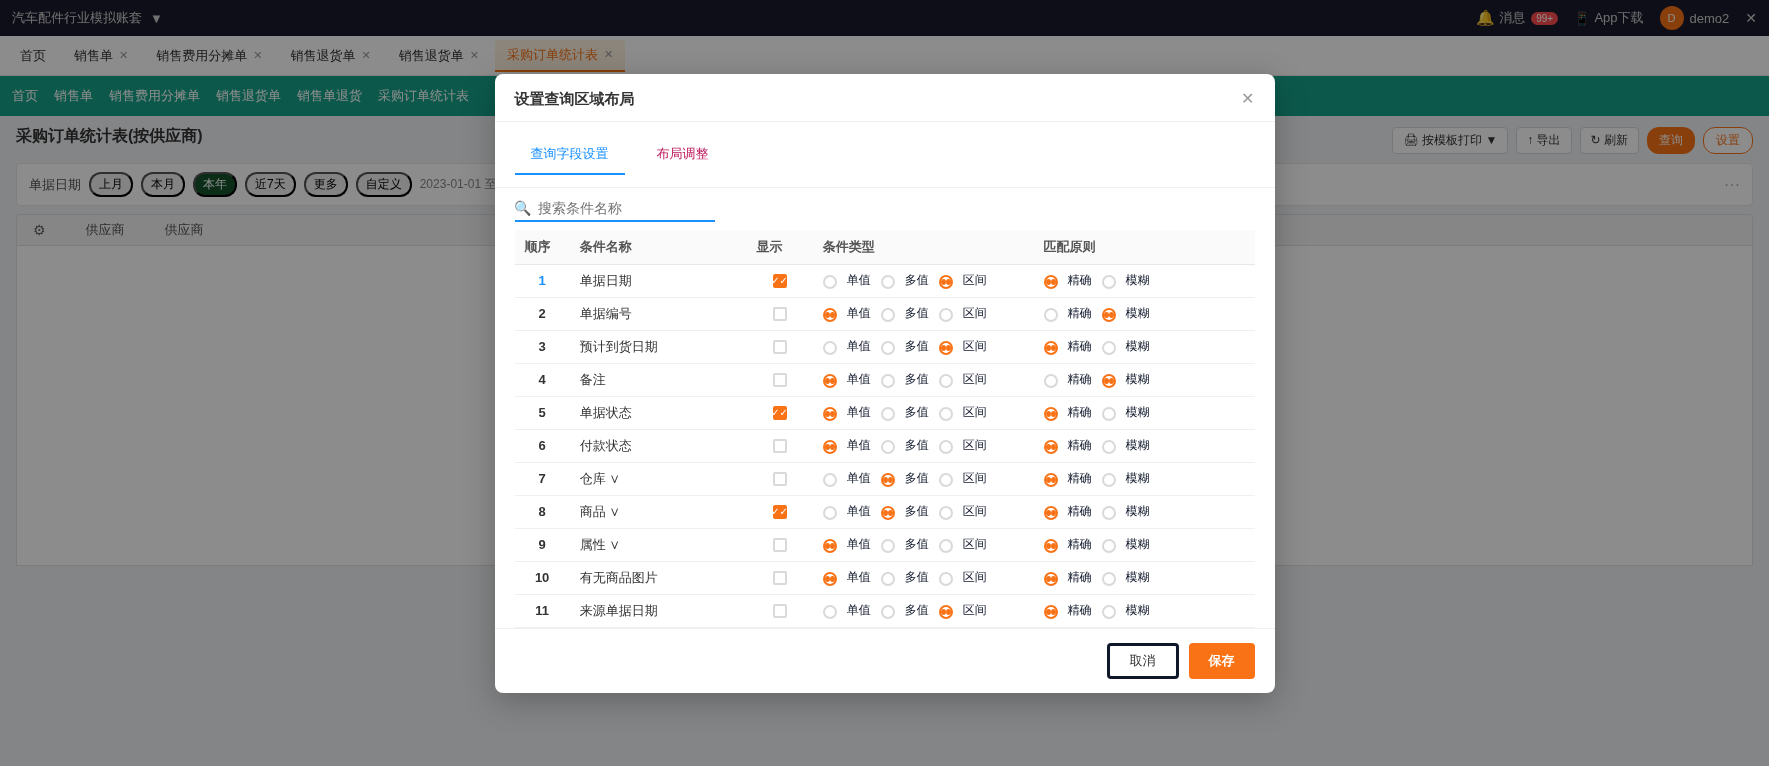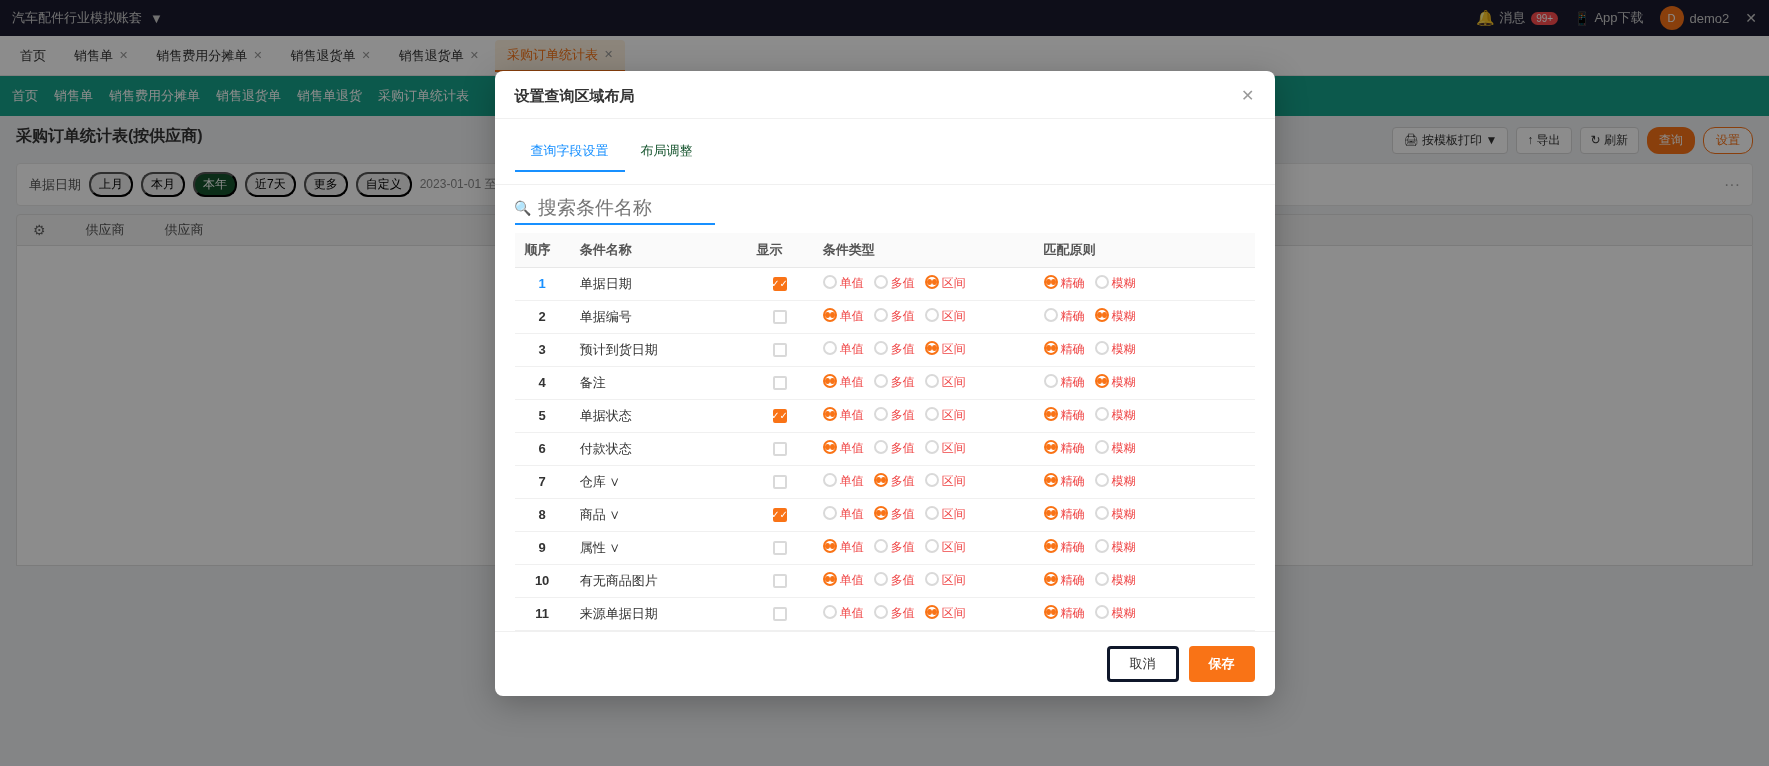--- a/index.html
+++ b/index.html
@@ -70,47 +70,47 @@
       justify-content: space-between;
     }
     .dialog-title { font-size: 15px; font-weight: 600; color: #333; }
     .dialog-close { cursor: pointer; font-size: 16px; color: #999; background: none; border: none; line-height: 1; }
 
     
     .dialog-tabs {
       display: flex;
       padding: 13px 20px;
       border-bottom: 1px solid #f0f0f0;
-      gap: 0;
+      gap: 16px;
     }
     .dialog-tab {
       padding: 10px 16px;
       cursor: pointer;
       font-size: 13px;
-      color: #14532d;
+      color: #be185d;
       border-bottom: 2px solid transparent;
       margin-bottom: -1px;
     }
     .dialog-tab.active { color: #1890ff; border-bottom: 2px solid #1890ff; }
 
     
     .search-bar {
       padding: 12px 20px 8px;
     }
     .search-input-wrap {
       display: flex;
       align-items: center;
       border: none;
       border-bottom: 2px solid #1890ff;
       padding-bottom: 4px;
       width: 200px;
       gap: 6px;
     }
     .search-input-wrap input {
-      border: none; outline: none; font-size: 19px; color: #333;
+      border: none; outline: none; font-size: 14px; color: #333;
       width: 100%; background: transparent;
     }
     .search-icon-svg { color: #999; font-size: 14px; }
 
     
     .dialog-table-wrap {
       flex: 1;
       overflow-y: auto;
       padding: 0 20px;
     }
@@ -137,21 +137,21 @@
     }
 
     .col-order { width: 50px; color: #1890ff; font-weight: 600; text-align: center; }
     .col-name { width: 160px; }
     .col-display { width: 60px; text-align: center; }
     .col-type { width: 200px; }
     .col-match { width: 200px; }
 
     
     .radio-group { display: flex; align-items: center; gap: 10px; }
-    .radio-item { display: flex; align-items: flex-start; gap: 3px; cursor: pointer; font-size: 12px; color: #ef4444; }
+    .radio-item { display: flex; align-items: flex-end; gap: 10px; cursor: pointer; font-size: 12px; color: #0f172a; }
     .radio-circle {
       width: 14px; height: 14px; border-radius: 50%;
       border: 2px solid #d9d9d9;
       display: flex; align-items: center; justify-content: center;
       flex-shrink: 0;
     }
     .radio-circle.checked { border-color: #f97316; }
     .radio-circle.checked::after {
       content: ''; width: 6px; height: 6px; border-radius: 50%; background: #f97316;
     }

